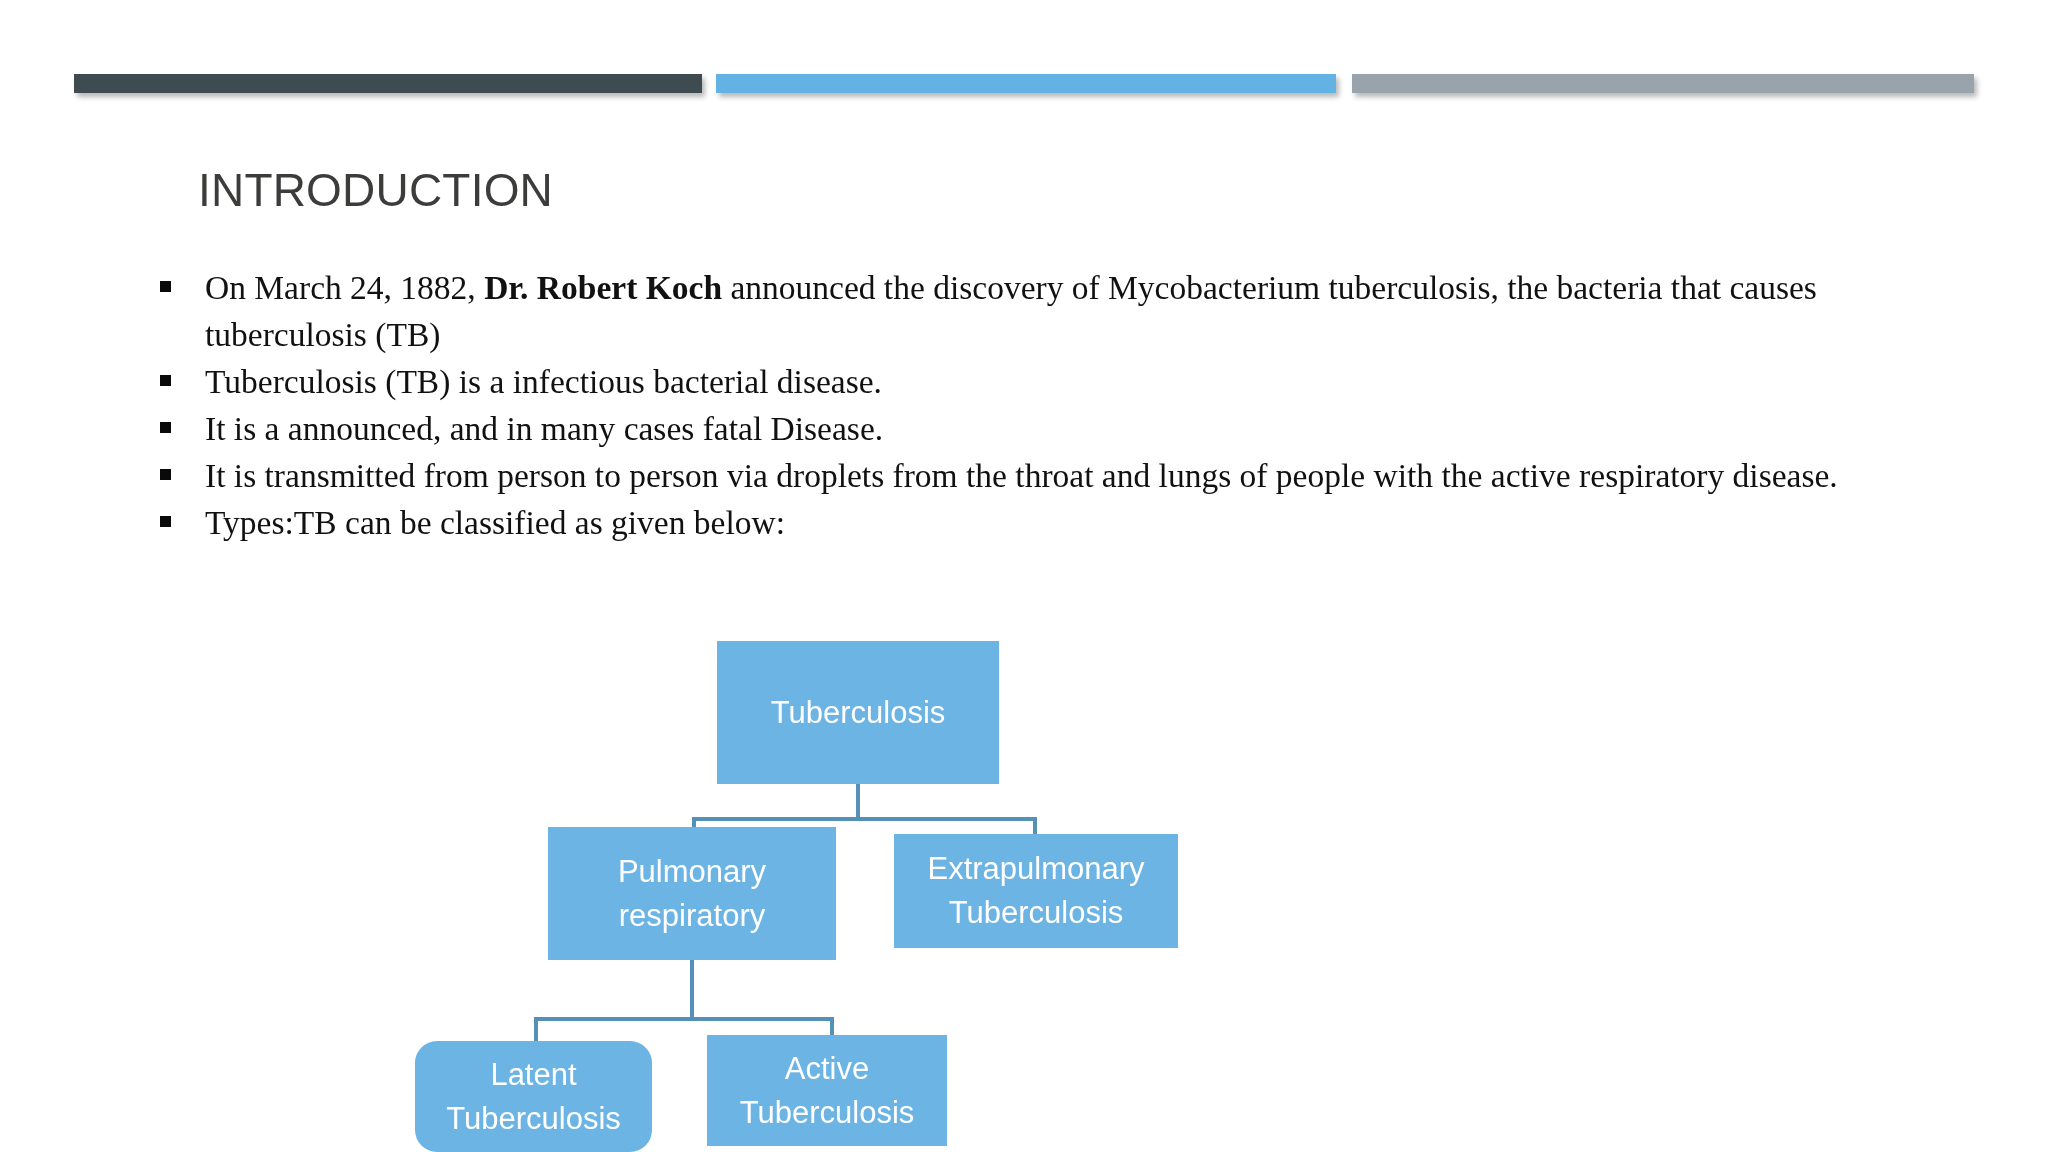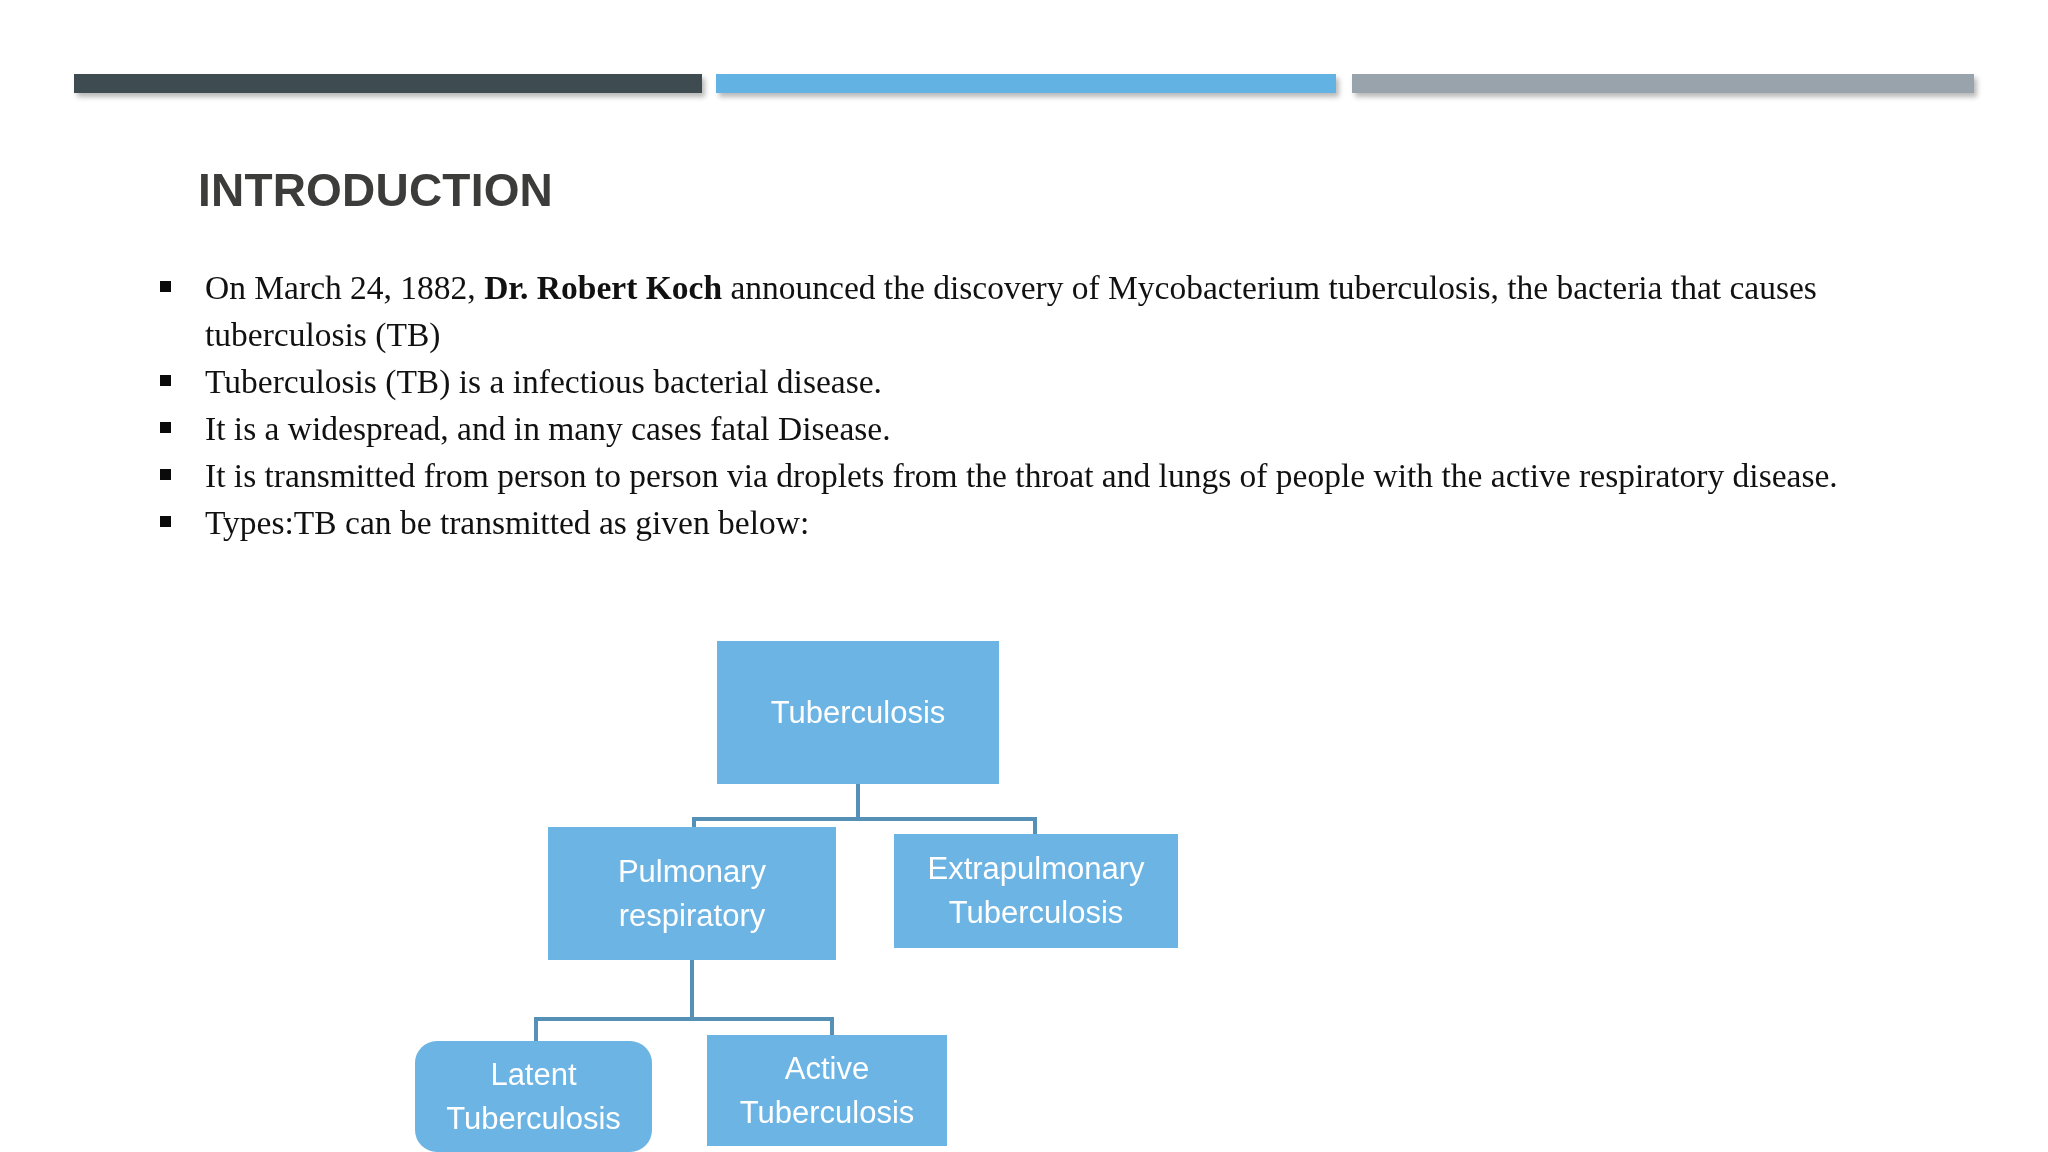--- a/index.html
+++ b/index.html
@@ -25,21 +25,21 @@
   .bar-dark  { left: 74px;   width: 628px; background: #3E4B50; }
   .bar-blue  { left: 716px;  width: 620px; background: #63B2E4; }
   .bar-gray  { left: 1352px; width: 622px; background: #98A3AC; }
 
   
   .page-title {
     position: absolute;
     left: 198px;
     top: 163px;
     font-size: 46px;
-    font-weight: bold;
+    font-weight: normal;
     letter-spacing: 0.2px;
     color: #3C3C3B;
     font-family: "Liberation Sans", sans-serif;
     white-space: nowrap;
   }
 
   
   .bullets {
     position: absolute;
     left: 155px;
@@ -132,35 +132,35 @@
     <span class="bullet-text"><span>On March 24, 1882, </span><b>Dr. Robert Koch</b><span>  announced the discovery of Mycobacterium tuberculosis, the bacteria that causes tuberculosis (TB)</span></span>
   </div>
 
   <div class="bullet-row">
     <span class="bullet-marker"></span>
     <span class="bullet-text">Tuberculosis (TB) is a infectious bacterial disease.</span>
   </div>
 
   <div class="bullet-row">
     <span class="bullet-marker"></span>
-    <span class="bullet-text">It is a widespread, and in many cases fatal Disease.</span>
+    <span class="bullet-text">It is a announced, and in many cases fatal Disease.</span>
   </div>
 
   <div class="bullet-row">
     <span class="bullet-marker"></span>
   </div>
 
   <div class="bullet-row">
     <span class="bullet-marker"></span>
     <span class="bullet-text">It is transmitted from person to person via droplets from the throat and lungs of people with the active respiratory disease.</span>
   </div>
 
   <div class="bullet-row">
     <span class="bullet-marker"></span>
-    <span class="bullet-text">Types:TB can be transmitted as given below:</span>
+    <span class="bullet-text">Types:TB can be classified as given below:</span>
   </div>
 
 </div>
 
 <div class="diagram">
 
   <div class="conn c1"></div>
   <div class="conn c2"></div>
   <div class="conn c3"></div>
   <div class="conn c4"></div>

